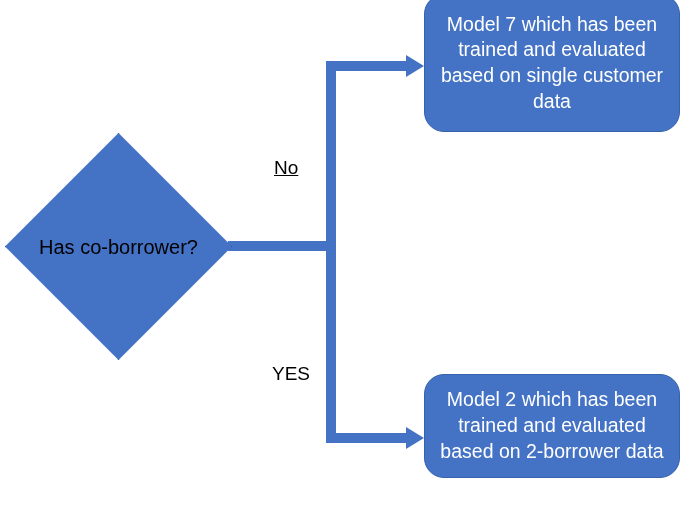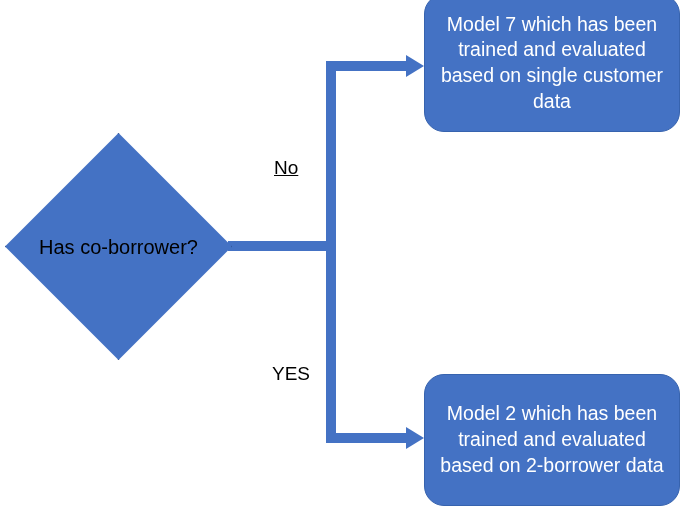--- a/index.html
+++ b/index.html
@@ -73,21 +73,21 @@
   #box-top {
     left: 424px;
     top: -6px;
     width: 256px;
     height: 138px;
   }
   #box-bottom {
     left: 424px;
     top: 374px;
     width: 256px;
-    height: 132px;
+    height: 104px;
   }
 
   
   .conn {
     position: absolute;
     background: #4472C4;
   }
   
   #conn-stub {
     left: 228px;

